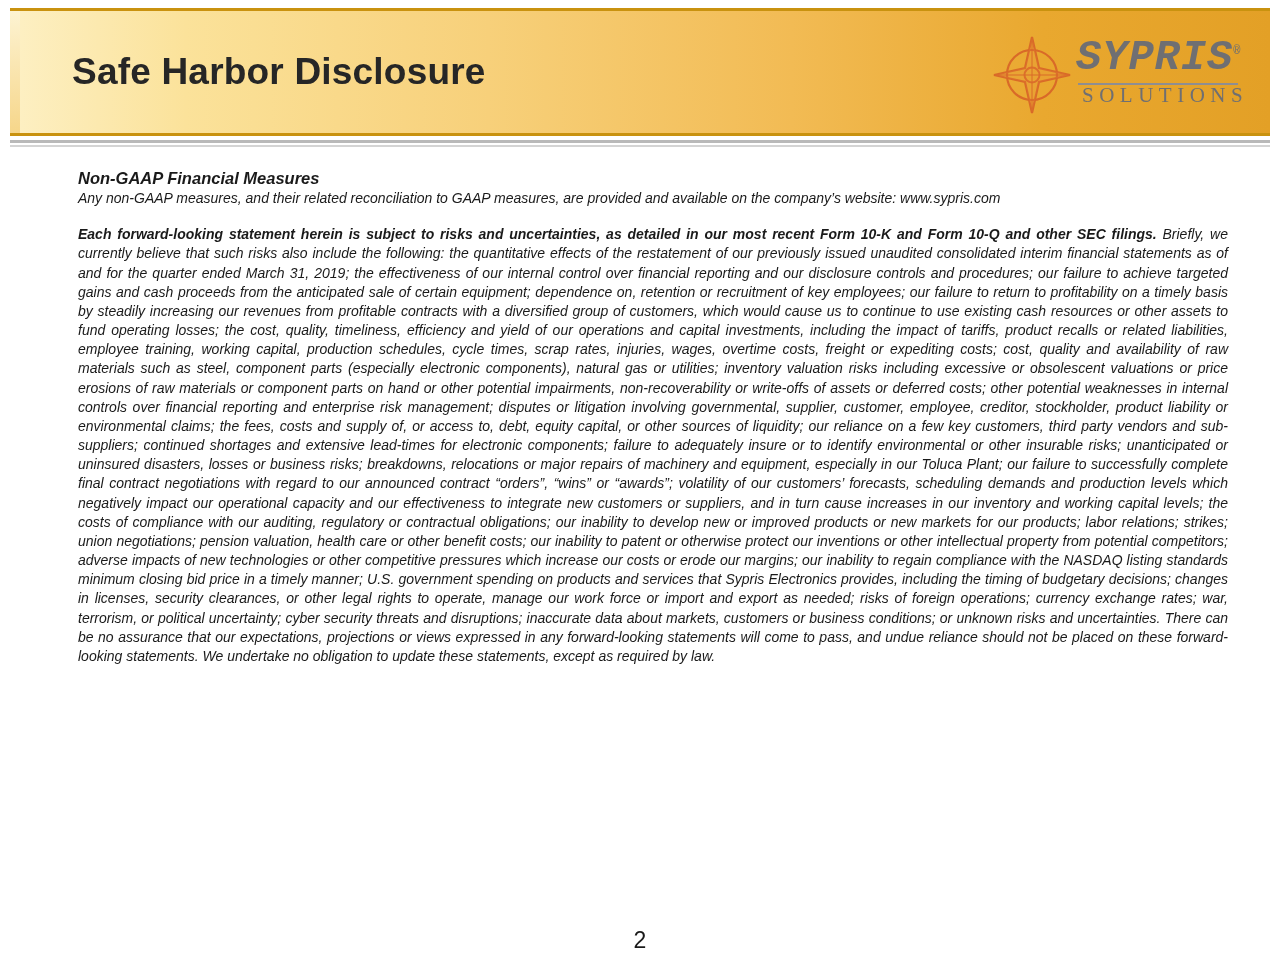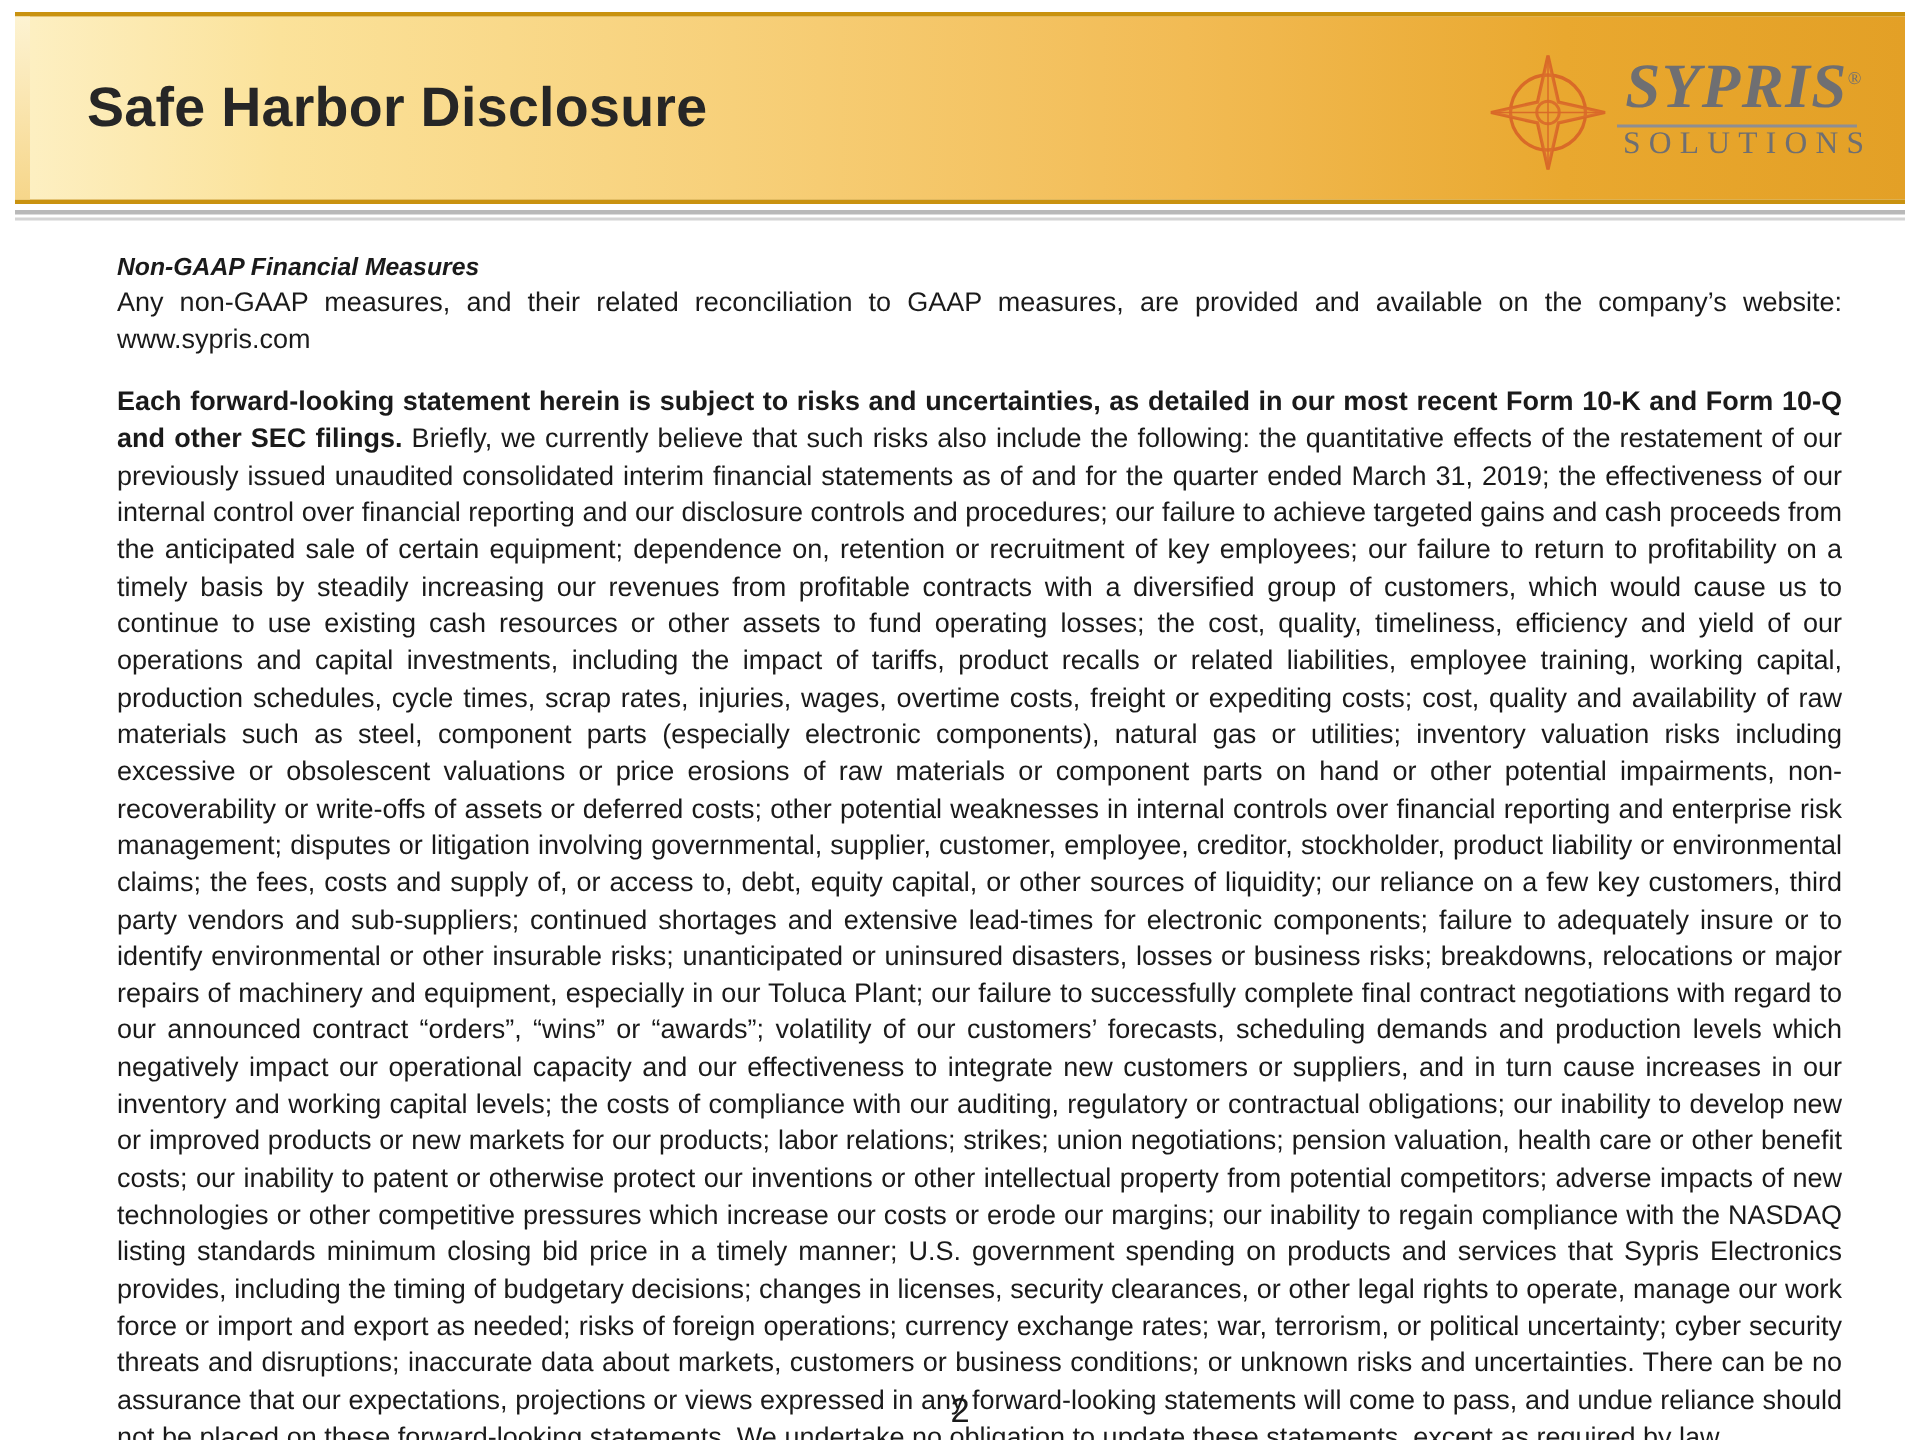--- a/index.html
+++ b/index.html
@@ -42,21 +42,21 @@
   .header-accent-left {
     position: absolute;
     left: 0; top: 0; bottom: 0;
     width: 10px;
     background: linear-gradient(to bottom, #fdf3d2, #f6d68a);
   }
   .header-title {
     font-size: 37px;
     font-weight: bold;
     color: #262626;
-    margin-left: 48px;
+    margin-left: 62px;
     letter-spacing: 0.2px;
     line-height: 1.1;
   }
 
   
   .logo {
     position: absolute;
     right: 28px;
     top: 20px;
     width: 250px;
@@ -69,28 +69,27 @@
     width: 80px;
     height: 80px;
   }
   .logo-text {
     position: absolute;
     left: 84px;
     top: 6px;
     width: 166px;
   }
   .logo-word {
-    font-family: Liberation Serif, serif;
+    font-family: Liberation Mono, monospace;
     font-size: 42px;
     font-weight: bold;
     font-style: italic;
     color: #6f6f72;
     letter-spacing: 1px;
     line-height: 1;
-    text-align: right;
   }
   .logo-reg {
     font-size: 12px;
     vertical-align: super;
     font-style: normal;
     font-weight: normal;
   }
   .logo-sub {
     font-family: "Liberation Serif", serif;
     font-size: 21px;
@@ -122,22 +121,23 @@
     background: #d4d4d4;
     margin-top: 2px;
   }
 
   
   .body {
     margin: 22px 52px 0 78px;
     color: #1a1a1a;
   }
   .para {
-    font-size: 18px;
+    font-size: 14px;
     line-height: 1.37;
+    font-style: italic;
     text-align: justify;
     margin: 0;
   }
   .para.lead {
     margin-bottom: 0;
   }
   .heading {
     font-size: 16.5px;
     font-weight: bold;
     font-style: italic;

